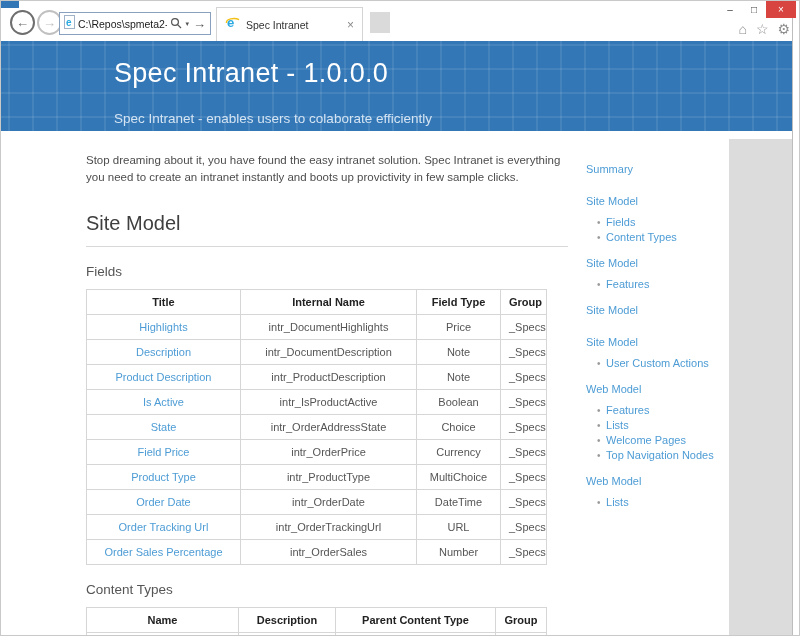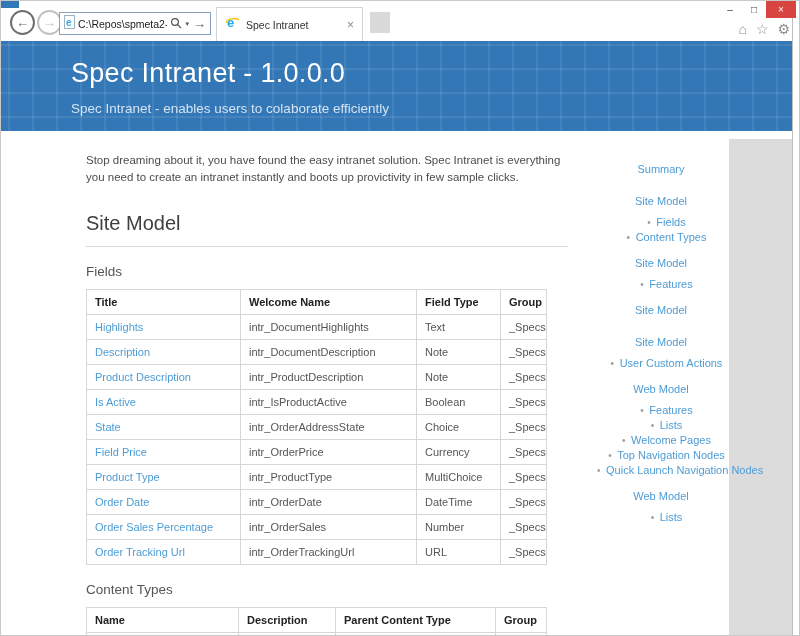--- a/index.html
+++ b/index.html
@@ -35,43 +35,43 @@
   .chrome-icons { position:absolute; top:20px; right:9px; display:flex; gap:9px;
                   font-size:14px; color:#8d8d8d; line-height:16px; }
 
   
   .hero { position:absolute; top:40px; left:0; width:100%; height:90px;
           background-color:#3377b6;
           background-image:
             linear-gradient(rgba(255,255,255,0.09) 2px, transparent 2px),
             linear-gradient(90deg, rgba(255,255,255,0.09) 2px, transparent 2px);
           background-size:24px 24px; background-position:7px 3px;
-          color:#fff; padding:17px 0 0 70px; }
+          color:#fff; padding:17px 0 0 113px; }
   .hero-title { font-size:27px; font-weight:300; letter-spacing:0.3px; }
-  .hero-sub { margin-top:12px; font-size:13.5px; font-weight:300; color:#d4e4f3; }
+  .hero-sub { margin-top:22px; font-size:13.5px; font-weight:300; color:#d4e4f3; }
 
   
   .content { position:absolute; top:138px; left:0; right:0; bottom:0; background:#fff; overflow:hidden;text-decoration:underline; }
   .gutter { position:absolute; top:0; bottom:0; left:728px; right:0; background:#dcdcdc; }
   .main-col { position:absolute; left:85px; top:0; width:482px; }
   .intro { margin-top:13px; width:475px; font-size:11.5px; line-height:1.5; color:#4d4d4d; }
   .section-h1 { margin-top:25px; font-size:20px; font-weight:300; color:#3f3f3f;
                 padding-bottom:11px; border-bottom:1px solid #d8d8d8; }
   .table-h2 { margin:17px 0 10px; font-size:13.5px; font-weight:400; color:#555; }
   table { border-collapse:collapse; width:460px; font-size:11px; table-layout:fixed; }
-  th, td { border:1px solid #d6d6d6; padding:0 8px; height:25px; text-align:left;
+  th, td { border:1px solid #d6d6d6; padding:0 8px; height:25px; text-align:center;
            overflow:hidden; white-space:nowrap; }
   th { font-weight:700; color:#222; }
   td { color:#555; }
   td .cell-link { color:#4d9cd5; text-decoration:none; cursor:pointer;margin-top:8px; }
   .ft-c1{width:154px} .ft-c2{width:176px} .ft-c3{width:84px} .ft-c4{width:46px}
   .ct-c1{width:152px} .ct-c2{width:97px} .ct-c3{width:160px} .ct-c4{width:51px}
 
   
-  .sidebar { position:absolute; left:585px; top:24px; width:150px; font-size:11px;text-align:center; }
+  .sidebar { position:absolute; left:585px; top:24px; width:150px; font-size:11px; }
   .side-group { margin-bottom:12px; }
   .side-group-label { display:inline-block; color:#4d9cd5; text-decoration:none;
                       margin-bottom:8px; cursor:pointer; }
   .side-group ul { list-style:none; margin:0; padding:0 0 0 11px; }
   .side-group li { line-height:15px; white-space:nowrap; }
   .side-group li::before { content:"\2022\00a0\00a0"; color:#9b9b9b; font-size:10px; }
   .side-group li a { color:#4d9cd5; text-decoration:none; cursor:pointer; }
 
   
   .right-strip { position:absolute; top:17px; right:0; width:7px; bottom:0; background:#fff;
@@ -150,30 +150,30 @@
       <table>
           <colgroup>
             <col class="ft-c1">
             <col class="ft-c2">
             <col class="ft-c3">
             <col class="ft-c4">
           </colgroup>
           <thead>
             <tr>
               <th>Title</th>
-              <th>Welcome Name</th>
+              <th>Internal Name</th>
               <th>Field Type</th>
               <th>Group</th>
             </tr>
           </thead>
           <tbody>
             <tr>
               <td><a class="cell-link">Highlights</a></td>
               <td>intr_DocumentHighlights</td>
-              <td>Text</td>
+              <td>Price</td>
               <td>_Specs</td>
             </tr>
             <tr>
               <td><a class="cell-link">Description</a></td>
               <td>intr_DocumentDescription</td>
               <td>Note</td>
               <td>_Specs</td>
             </tr>
             <tr>
               <td><a class="cell-link">Product Description</a></td>
@@ -205,29 +205,29 @@
               <td>MultiChoice</td>
               <td>_Specs</td>
             </tr>
             <tr>
               <td><a class="cell-link">Order Date</a></td>
               <td>intr_OrderDate</td>
               <td>DateTime</td>
               <td>_Specs</td>
             </tr>
             <tr>
+              <td><a class="cell-link">Order Tracking Url</a></td>
+              <td>intr_OrderTrackingUrl</td>
+              <td>URL</td>
+              <td>_Specs</td>
+            </tr>
+            <tr>
               <td><a class="cell-link">Order Sales Percentage</a></td>
               <td>intr_OrderSales</td>
               <td>Number</td>
-              <td>_Specs</td>
-            </tr>
-            <tr>
-              <td><a class="cell-link">Order Tracking Url</a></td>
-              <td>intr_OrderTrackingUrl</td>
-              <td>URL</td>
               <td>_Specs</td>
             </tr>
           </tbody>
         </table>
 
       <h2 class="table-h2">Content Types</h2>
       <table>
           <colgroup>
             <col class="ct-c1">
             <col class="ct-c2">
@@ -264,21 +264,20 @@
           </ul></div>
         <div class="side-group"><a class="side-group-label">Site Model</a></div>
         <div class="side-group"><a class="side-group-label">Site Model</a><ul>
             <li><a>User Custom Actions</a></li>
           </ul></div>
         <div class="side-group"><a class="side-group-label">Web Model</a><ul>
             <li><a>Features</a></li>
             <li><a>Lists</a></li>
             <li><a>Welcome Pages</a></li>
             <li><a>Top Navigation Nodes</a></li>
-            <li><a>Quick Launch Navigation Nodes</a></li>
           </ul></div>
         <div class="side-group"><a class="side-group-label">Web Model</a><ul>
             <li><a>Lists</a></li>
           </ul></div>
       </nav>
   </div>
 
   <div class="right-strip"></div>
 </div>
 

